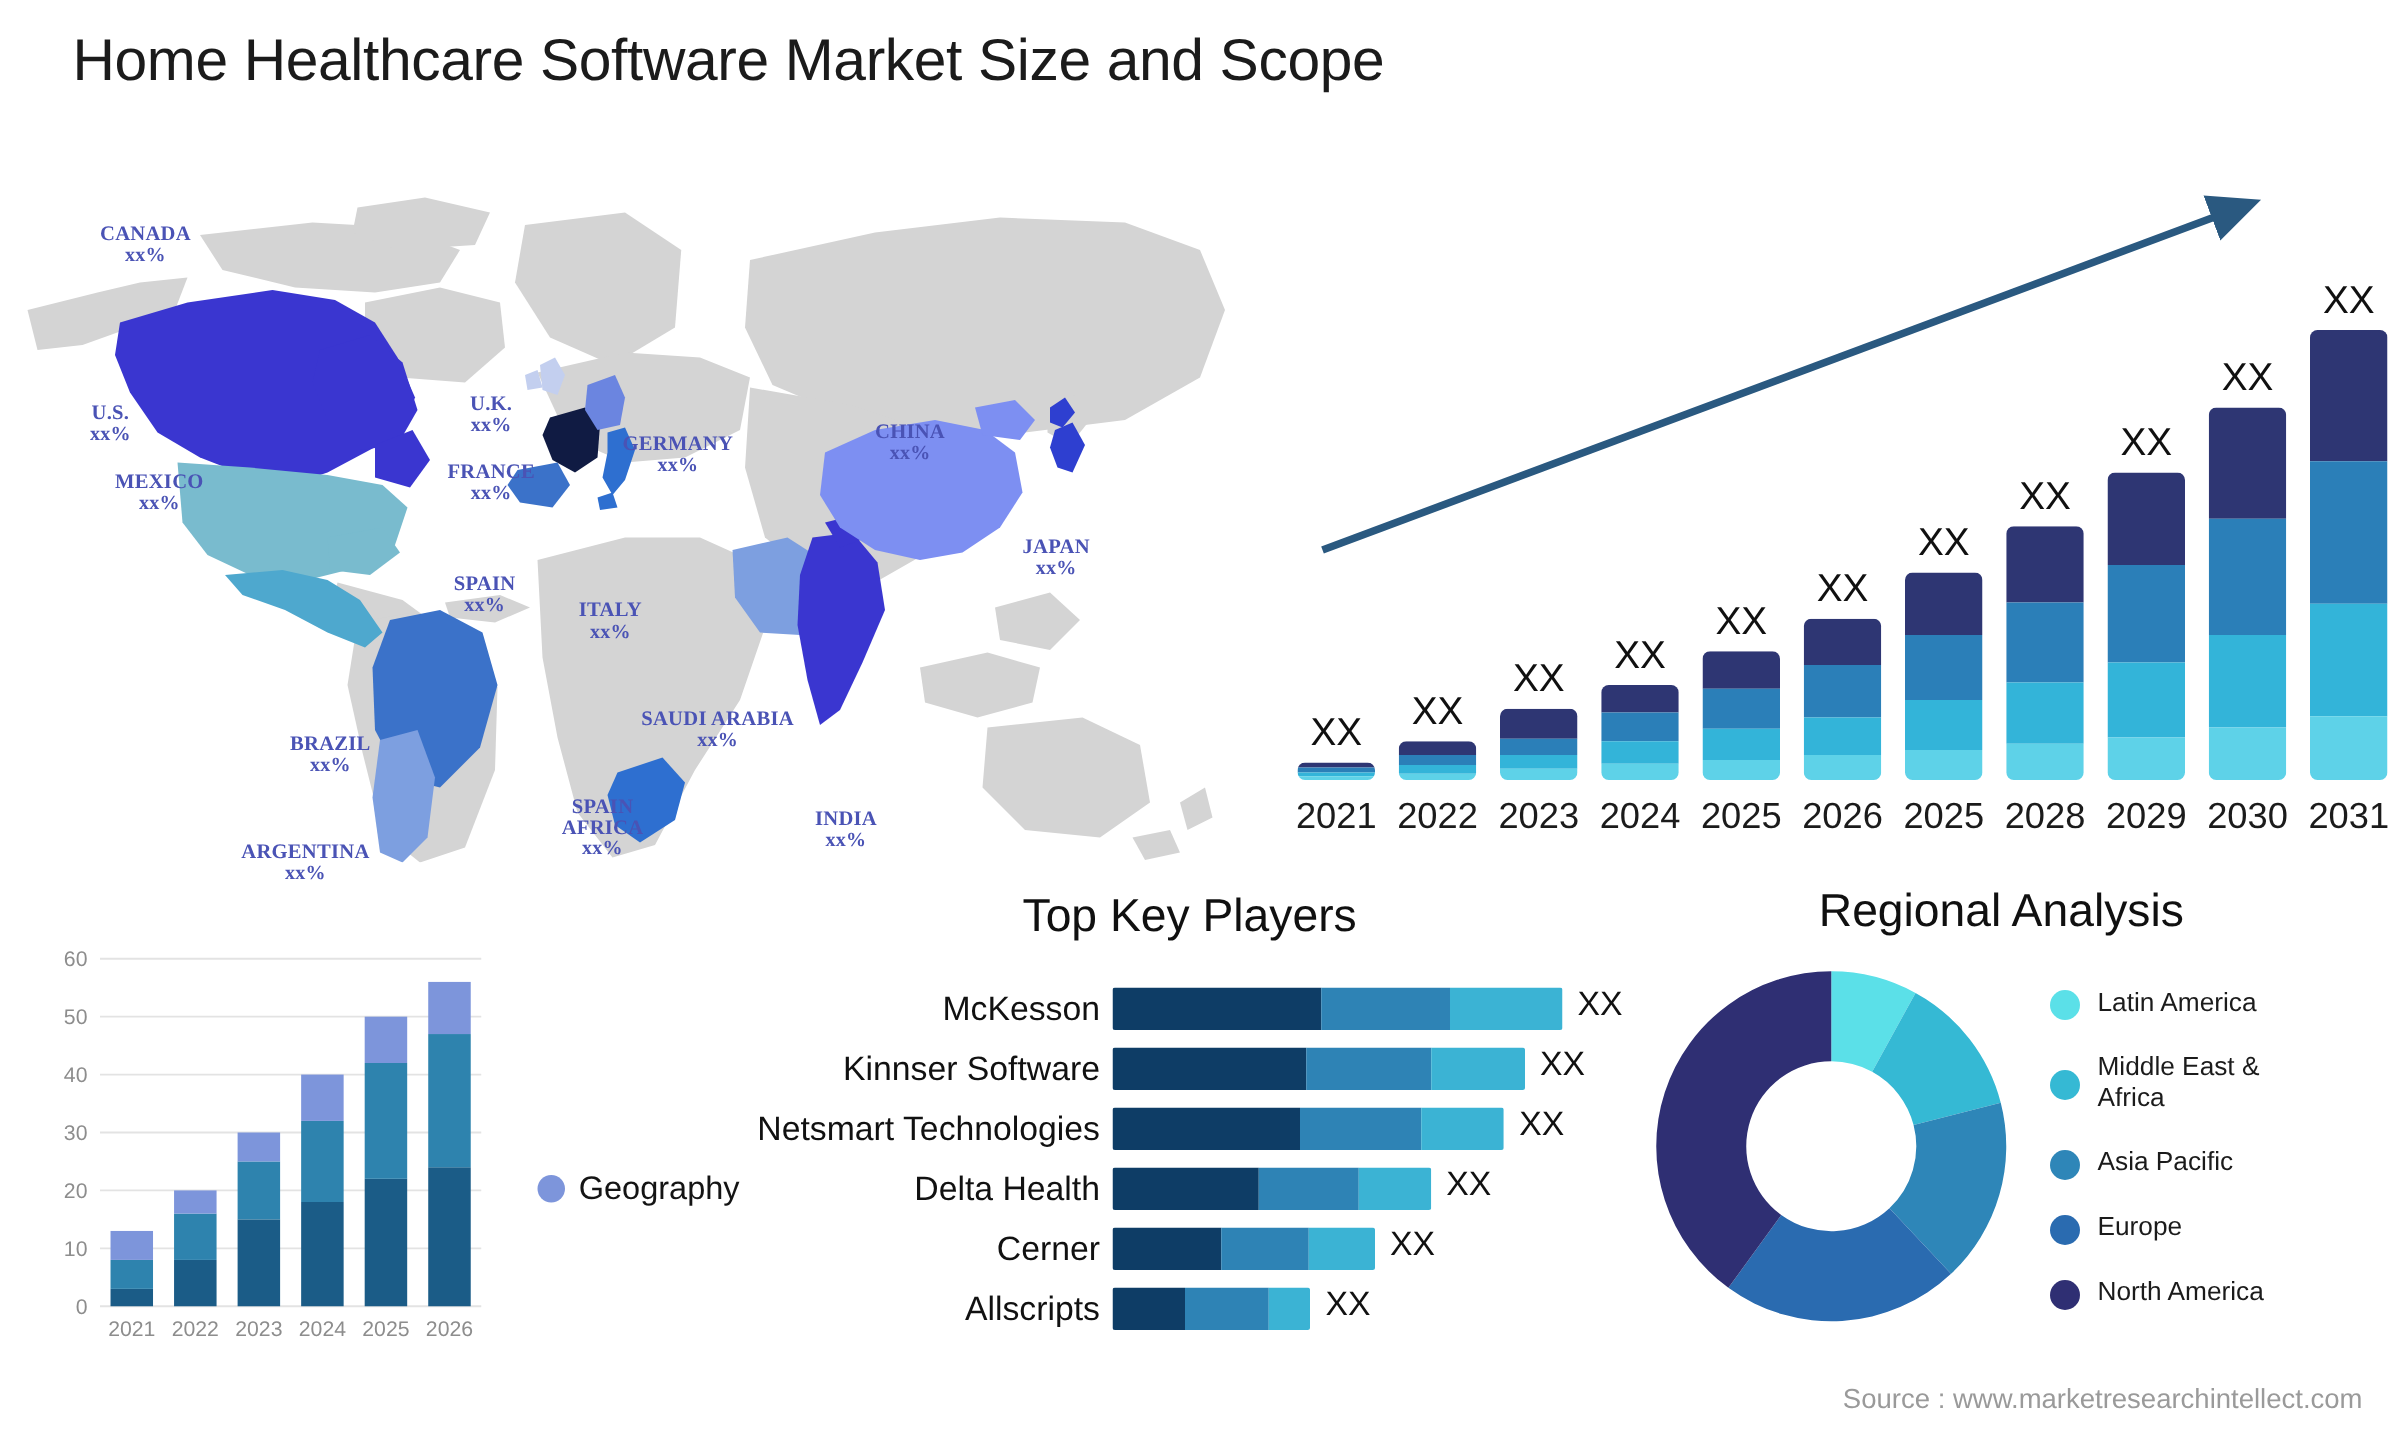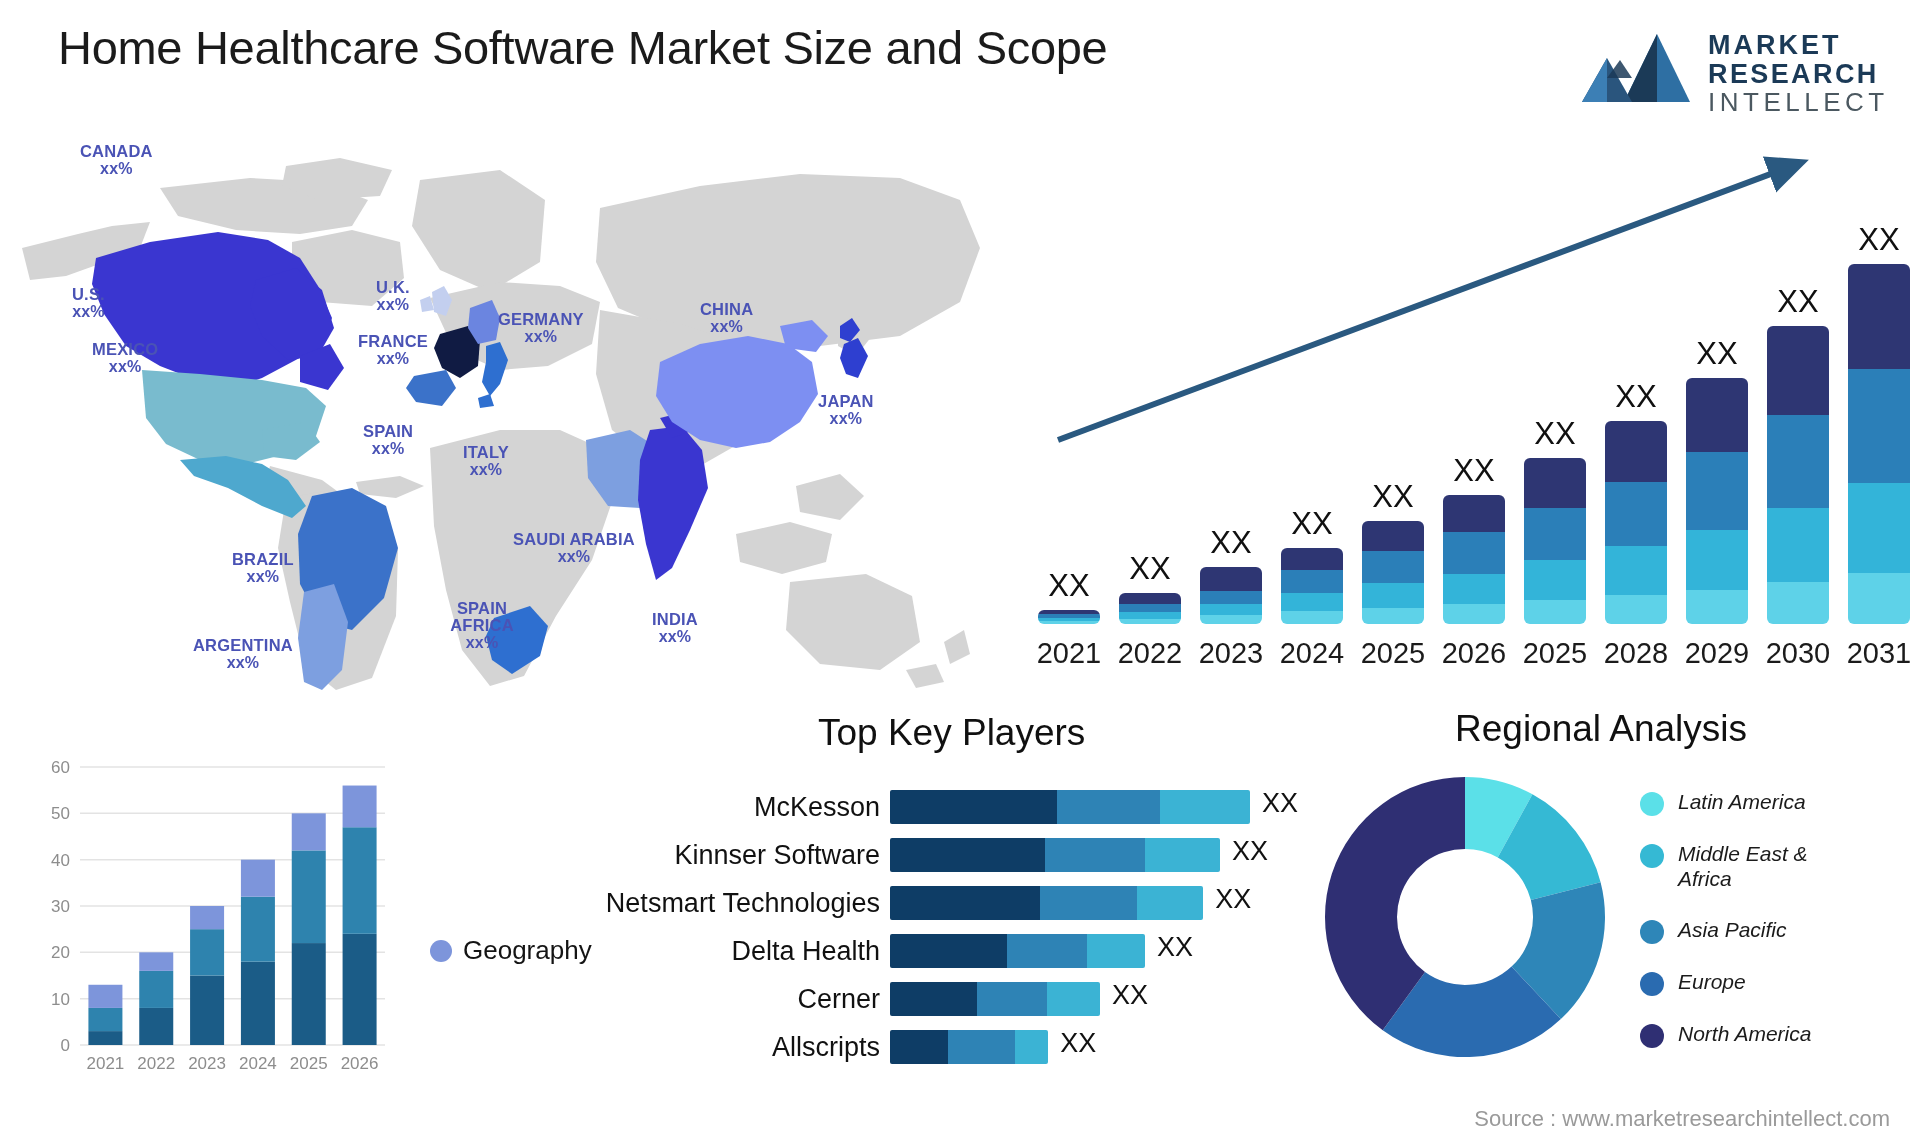--- a/index.html
+++ b/index.html
@@ -20,26 +20,27 @@
     font-family:"Liberation Sans", sans-serif;
     white-space:nowrap;
   }
   #brand-logo{position:absolute;right:28px;top:16px;width:330px;height:100px;}
 
   
   #map-block{position:absolute;left:0px;top:130px;width:1000px;height:560px;}
   #map-svg{position:absolute;left:0;top:0;}
   .map-label{
     position:absolute;
-    font-family:Liberation Sans, sans-serif;
+    font-family:Liberation Serif, serif;
     font-size:16.5px;font-weight:bold;color:#4A53B5;
     text-align:center;line-height:1.12;
     letter-spacing:.2px;
     white-space:nowrap;
     pointer-events:none;
+    margin-top:36px;
   }
   .map-label .pct{display:block;font-size:16px;font-weight:bold;}
 
   
   #growth-block{position:absolute;left:1020px;top:130px;width:900px;height:560px;}
   #growth-arrow{position:absolute;left:0;top:0;}
   .gbar{position:absolute;bottom:66px;width:62px;border-radius:6px;overflow:hidden;
         display:flex;flex-direction:column;justify-content:flex-end;}
   .gseg{width:100%;}
   .gxx{position:absolute;font-size:31px;color:#101010;font-family:"Liberation Sans",sans-serif;
@@ -66,51 +67,36 @@
   .pl-name{position:absolute;right:0;top:0;font-size:27px;color:#111;white-space:nowrap;
            font-family:"Liberation Sans",sans-serif;}
   .pl-bar{position:absolute;height:34px;display:flex;border-radius:2px;overflow:hidden;}
   .pl-seg{height:100%;}
   .pl-xx{position:absolute;font-size:27px;color:#111;font-family:"Liberation Sans",sans-serif;}
 
   
   #region-block{position:absolute;left:1290px;top:700px;width:630px;height:440px;}
   #donut-svg{position:absolute;left:30px;top:72px;}
   #region-legend{position:absolute;left:350px;top:90px;}
-  .rl-item{display:flex;align-items:flex-start;gap:14px;margin-bottom:26px;font-style:italic;}
+  .rl-item{display:flex;align-items:center;gap:14px;margin-bottom:26px;}
   .rl-dot{width:24px;height:24px;border-radius:50%;flex:0 0 24px;margin-top:2px;}
   .rl-lbl{font-size:21px;color:#1b1b1b;line-height:1.18;font-family:"Liberation Sans",sans-serif;}
 
   #source-note{
     position:absolute;right:30px;bottom:14px;font-size:22px;color:#9a9a9a;
     font-family:"Liberation Sans",sans-serif;
   }
 </style>
 </head>
 <body>
 
 <div class="page">
 
   <div id="page-title">Home Healthcare Software Market Size and Scope</div>
 
-  <div id="brand-logo">
-    <svg width="330" height="100" viewBox="0 0 330 100">
-
-      <g>
-        <polygon points="62,86 95,18 128,86" fill="#2E6FA3"></polygon>
-        <polygon points="62,86 95,18 95,86" fill="#1B3A57"></polygon>
-        <polygon points="20,86 45,42 70,86" fill="#2A557D"></polygon>
-        <polygon points="20,86 45,42 45,86" fill="#3C7FB5"></polygon>
-        <polygon points="45,62 58,44 70,62" fill="#1B3A57" opacity="0.85"></polygon>
-      </g>
-      <text x="146" y="38" font-family="Liberation Sans, sans-serif" font-size="27" font-weight="bold" letter-spacing="3" fill="#1B3A57">MARKET</text>
-      <text x="146" y="67" font-family="Liberation Sans, sans-serif" font-size="27" font-weight="bold" letter-spacing="2.4" fill="#1B3A57">RESEARCH</text>
-      <text x="146" y="95" font-family="Liberation Sans, sans-serif" font-size="26" font-weight="400" letter-spacing="4.5" fill="#4B5860">INTELLECT</text>
-    </svg>
-  </div>
 
   <div id="map-block">
     <svg id="map-svg" width="1000" height="560" viewBox="0 0 1000 560">
       <g fill="#D4D4D4">
 
         <path d="M22,118 L78,104 L112,96 L150,92 L140,118 L105,132 L66,146 L30,150 Z"></path>
         <path d="M160,58 L250,48 L320,52 L368,70 L352,96 L300,104 L236,100 L178,86 Z"></path>
         <path d="M292,112 L352,100 L400,112 L404,148 L372,176 L320,172 L292,144 Z"></path>
         <path d="M286,36 L340,28 L392,40 L380,66 L318,70 L282,56 Z"></path>
 

